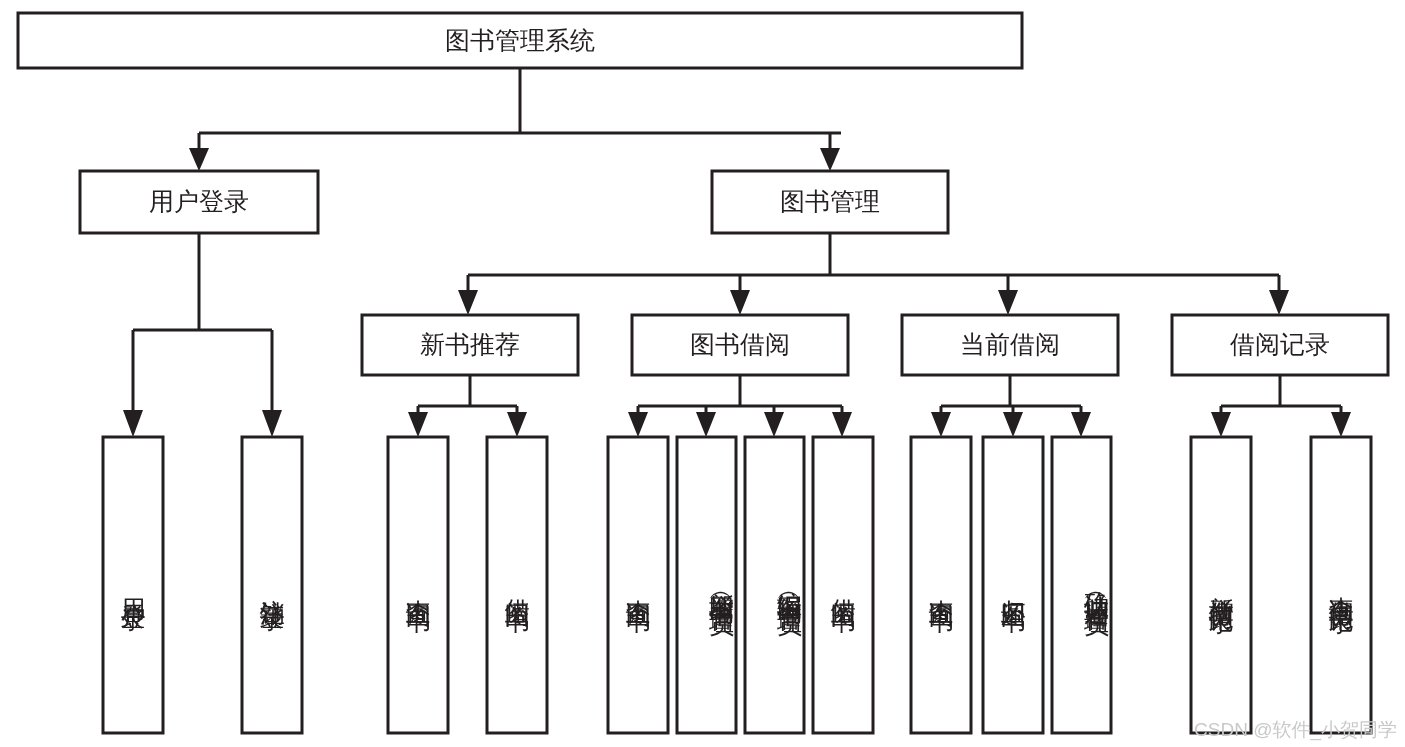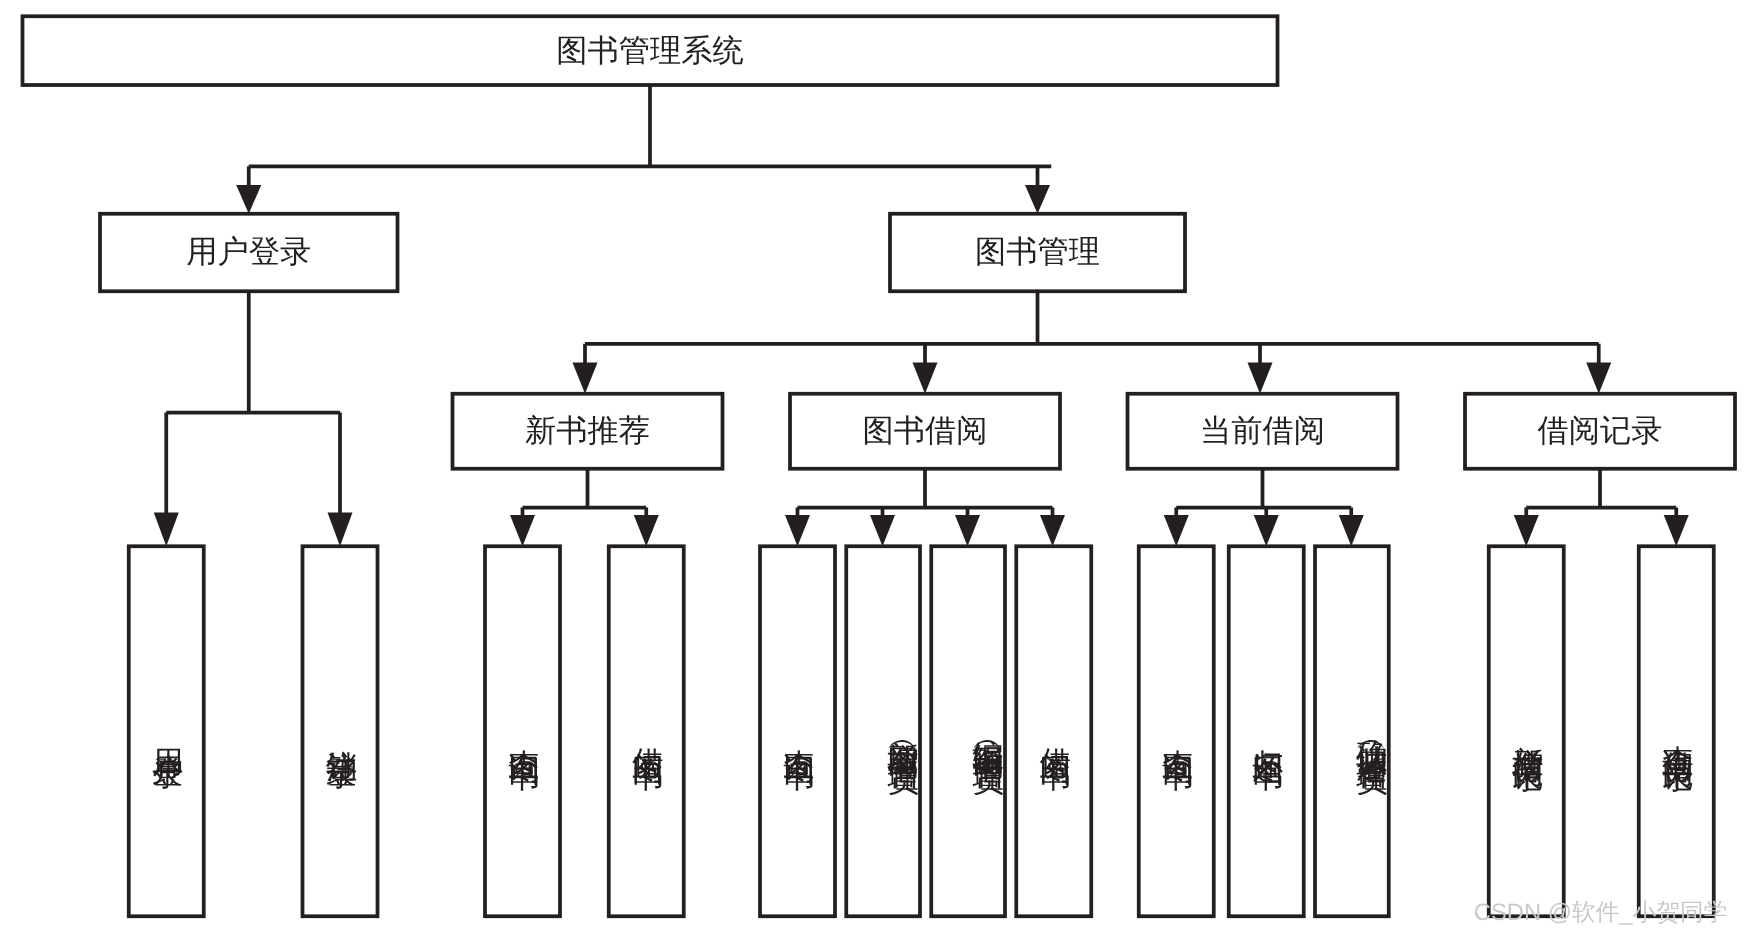--- a/index.html
+++ b/index.html
@@ -37,21 +37,21 @@
     stroke: #231f20;
     stroke-width: 3;
     fill: none;
   }
   .arrow-head {
     fill: #231f20;
     stroke: none;
   }
   .watermark {
     position: absolute;
-    right: 23px;
+    right: 8px;
     bottom: 4px;
     color: #c9c9c9;
     font-size: 19px;
     font-family: "Liberation Sans", "DejaVu Sans", sans-serif;
     white-space: nowrap;
     pointer-events: none;
   }
   .vlabel-wrap {
     position: absolute;
     display: flex;

